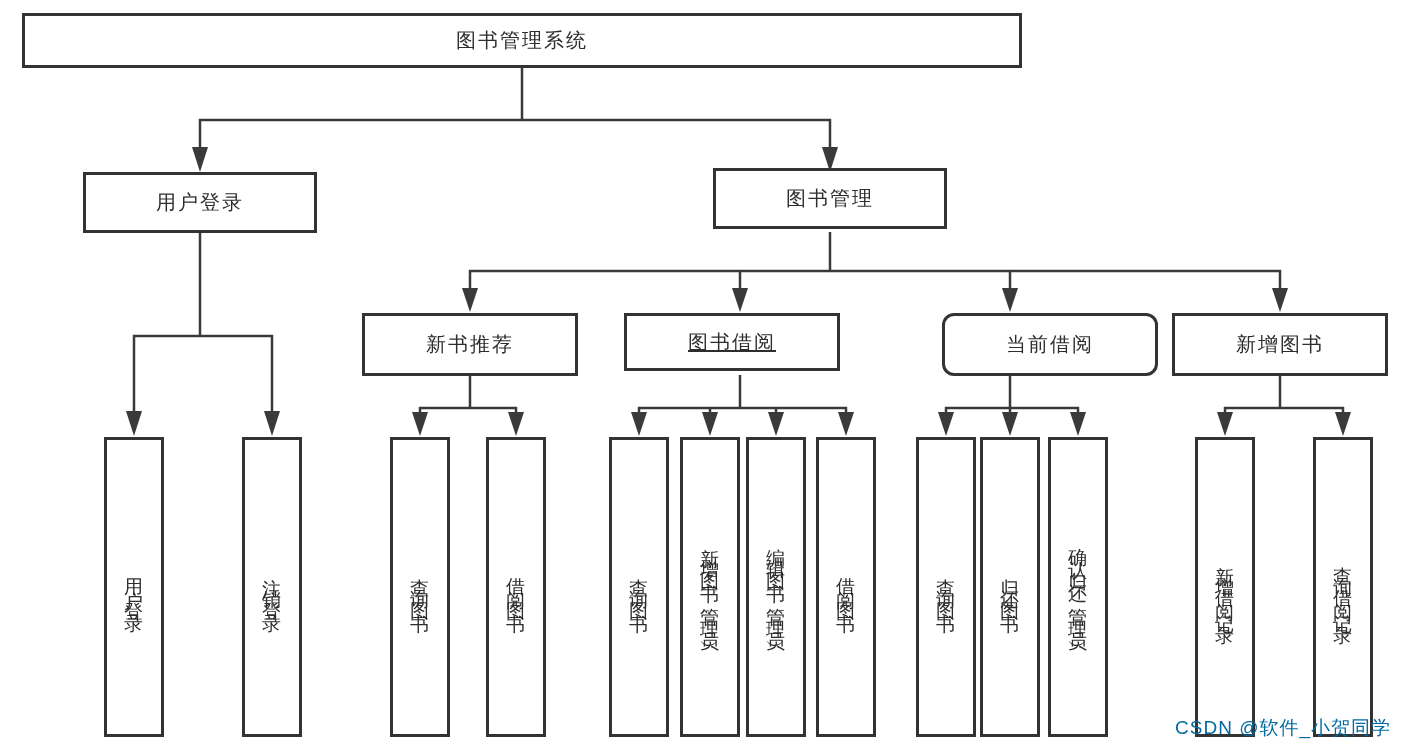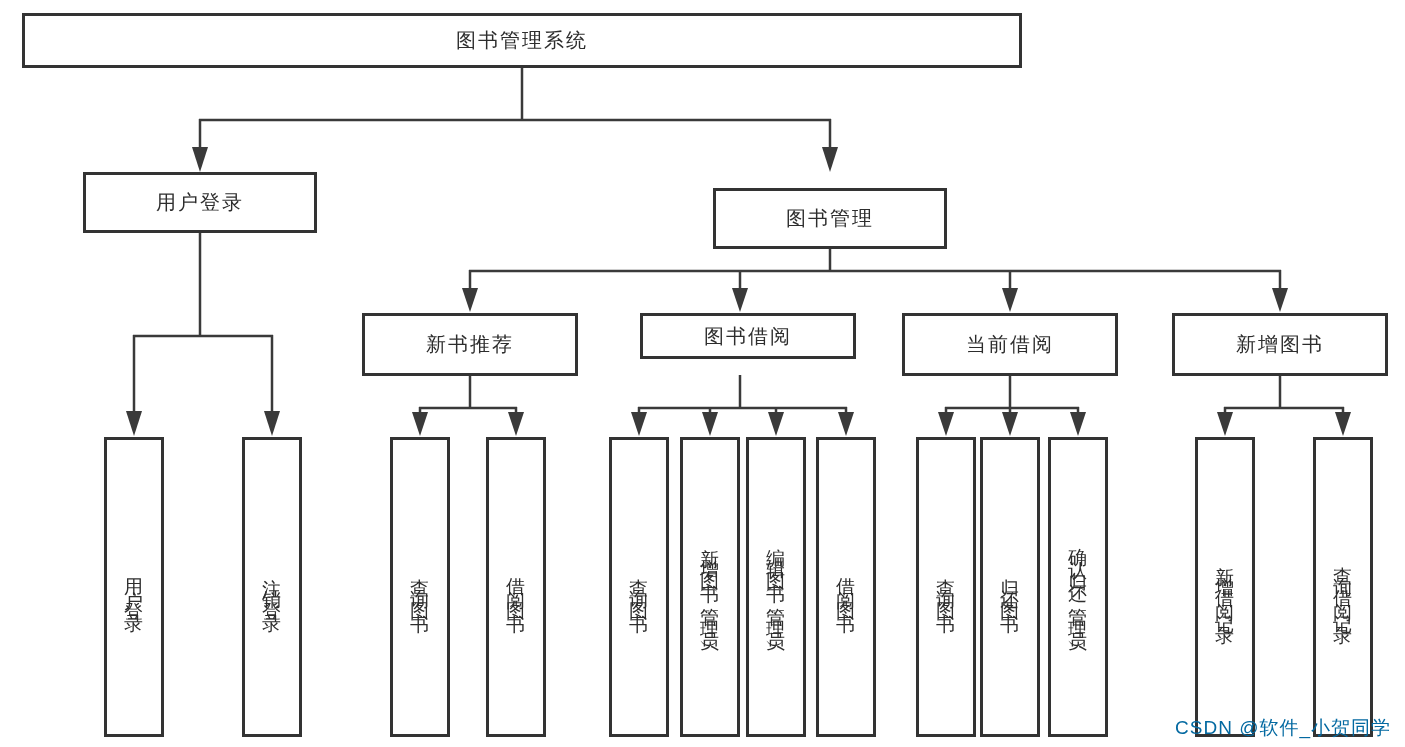--- a/index.html
+++ b/index.html
@@ -124,31 +124,31 @@
     <polygon points="1335,412 1351,412 1343,436" stroke="none"></polygon>
   </svg>
 
   <div class="node h-label" style="left:22px; top:13px; width:1000px; height:55px;">
     <span>图书管理系统</span>
   </div>
 
   <div class="node h-label" style="left:83px; top:172px; width:234px; height:61px;">
     <span>用户登录</span>
   </div>
-  <div class="node h-label" style="left:713px; top:188px; width:234px; height:61px;">
+  <div class="node h-label" style="left:713px; top:168px; width:234px; height:61px;">
     <span>图书管理</span>
   </div>
 
   <div class="node h-label" style="left:362px; top:313px; width:216px; height:63px;">
     <span>新书推荐</span>
   </div>
-  <div class="node h-label" style="left:640px; top:313px; width:216px; height:46px;">
+  <div class="node h-label" style="left:624px; top:313px; width:216px; height:58px;text-decoration:underline;">
     <span>图书借阅</span>
   </div>
-  <div class="node h-label" style="left:902px; top:313px; width:216px; height:63px;">
+  <div class="node h-label" style="left:942px; top:313px; width:216px; height:63px;border-radius:12px;">
     <span>当前借阅</span>
   </div>
   <div class="node h-label" style="left:1172px; top:313px; width:216px; height:63px;">
     <span>新增图书</span>
   </div>
 
   <div class="node v-label" style="left:104px; top:437px; width:60px; height:300px;">
     <span>用户登录</span>
   </div>
   <div class="node v-label" style="left:242px; top:437px; width:60px; height:300px;">

